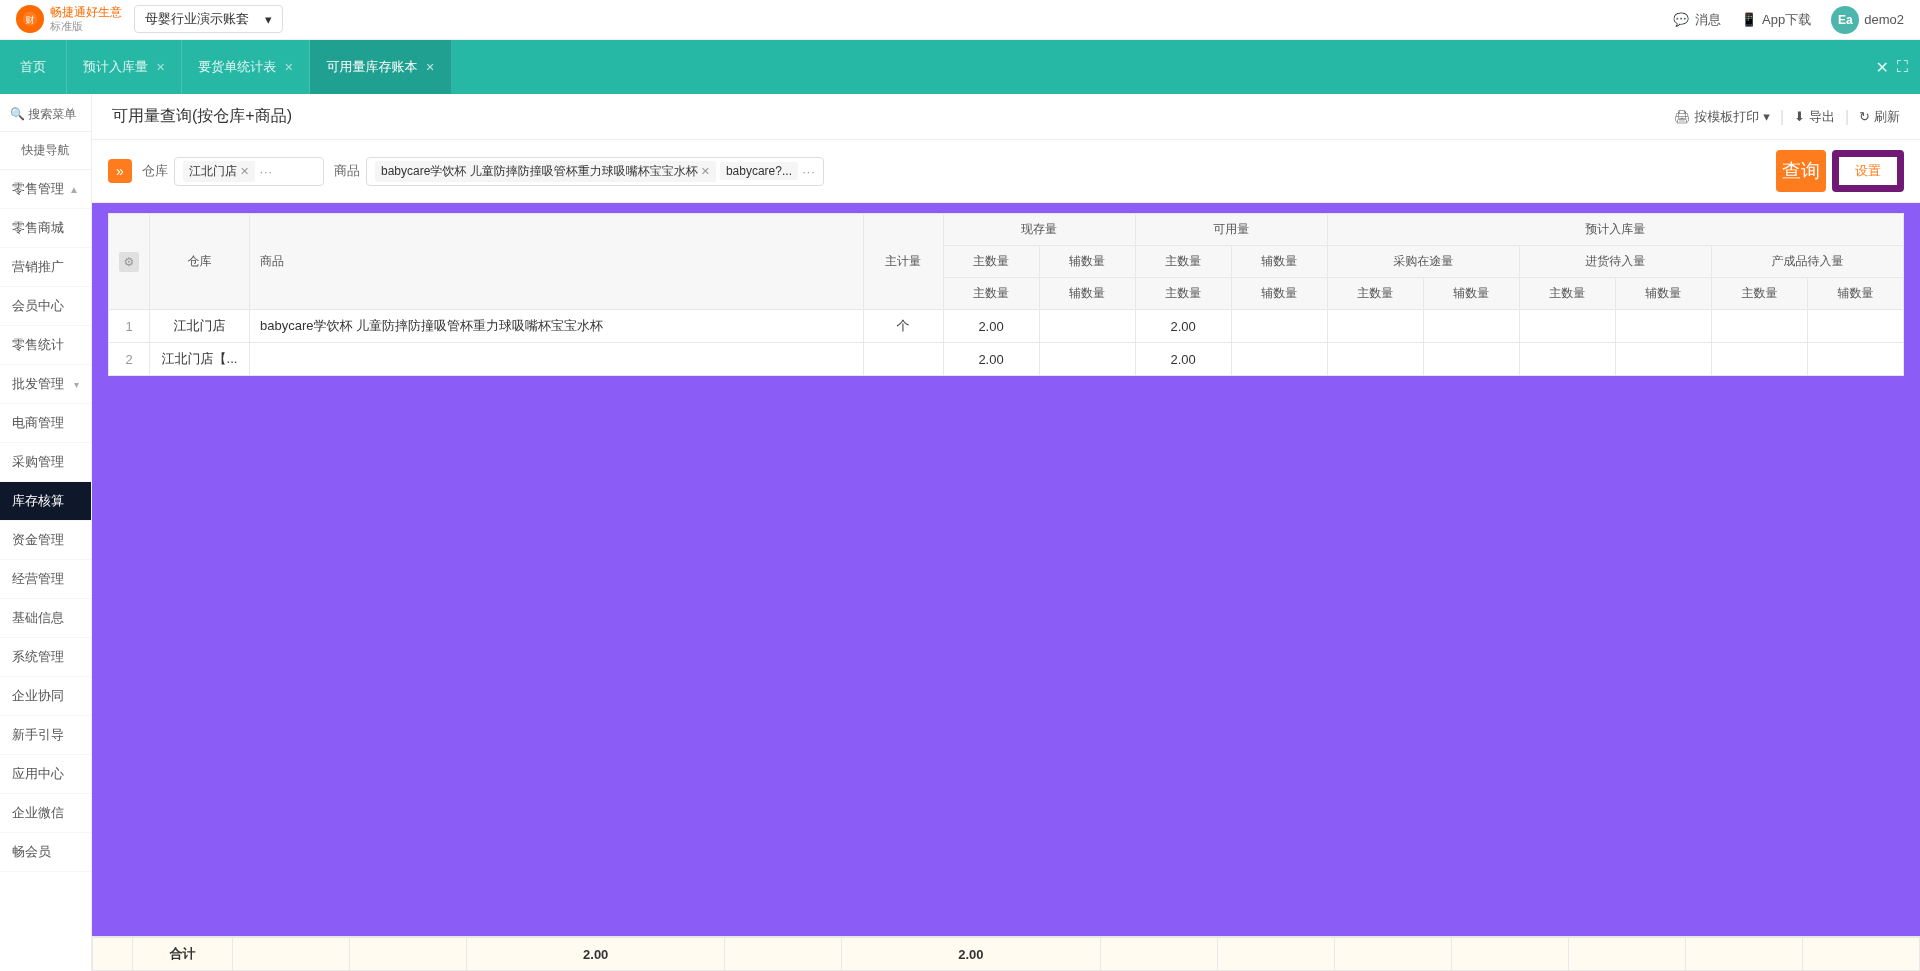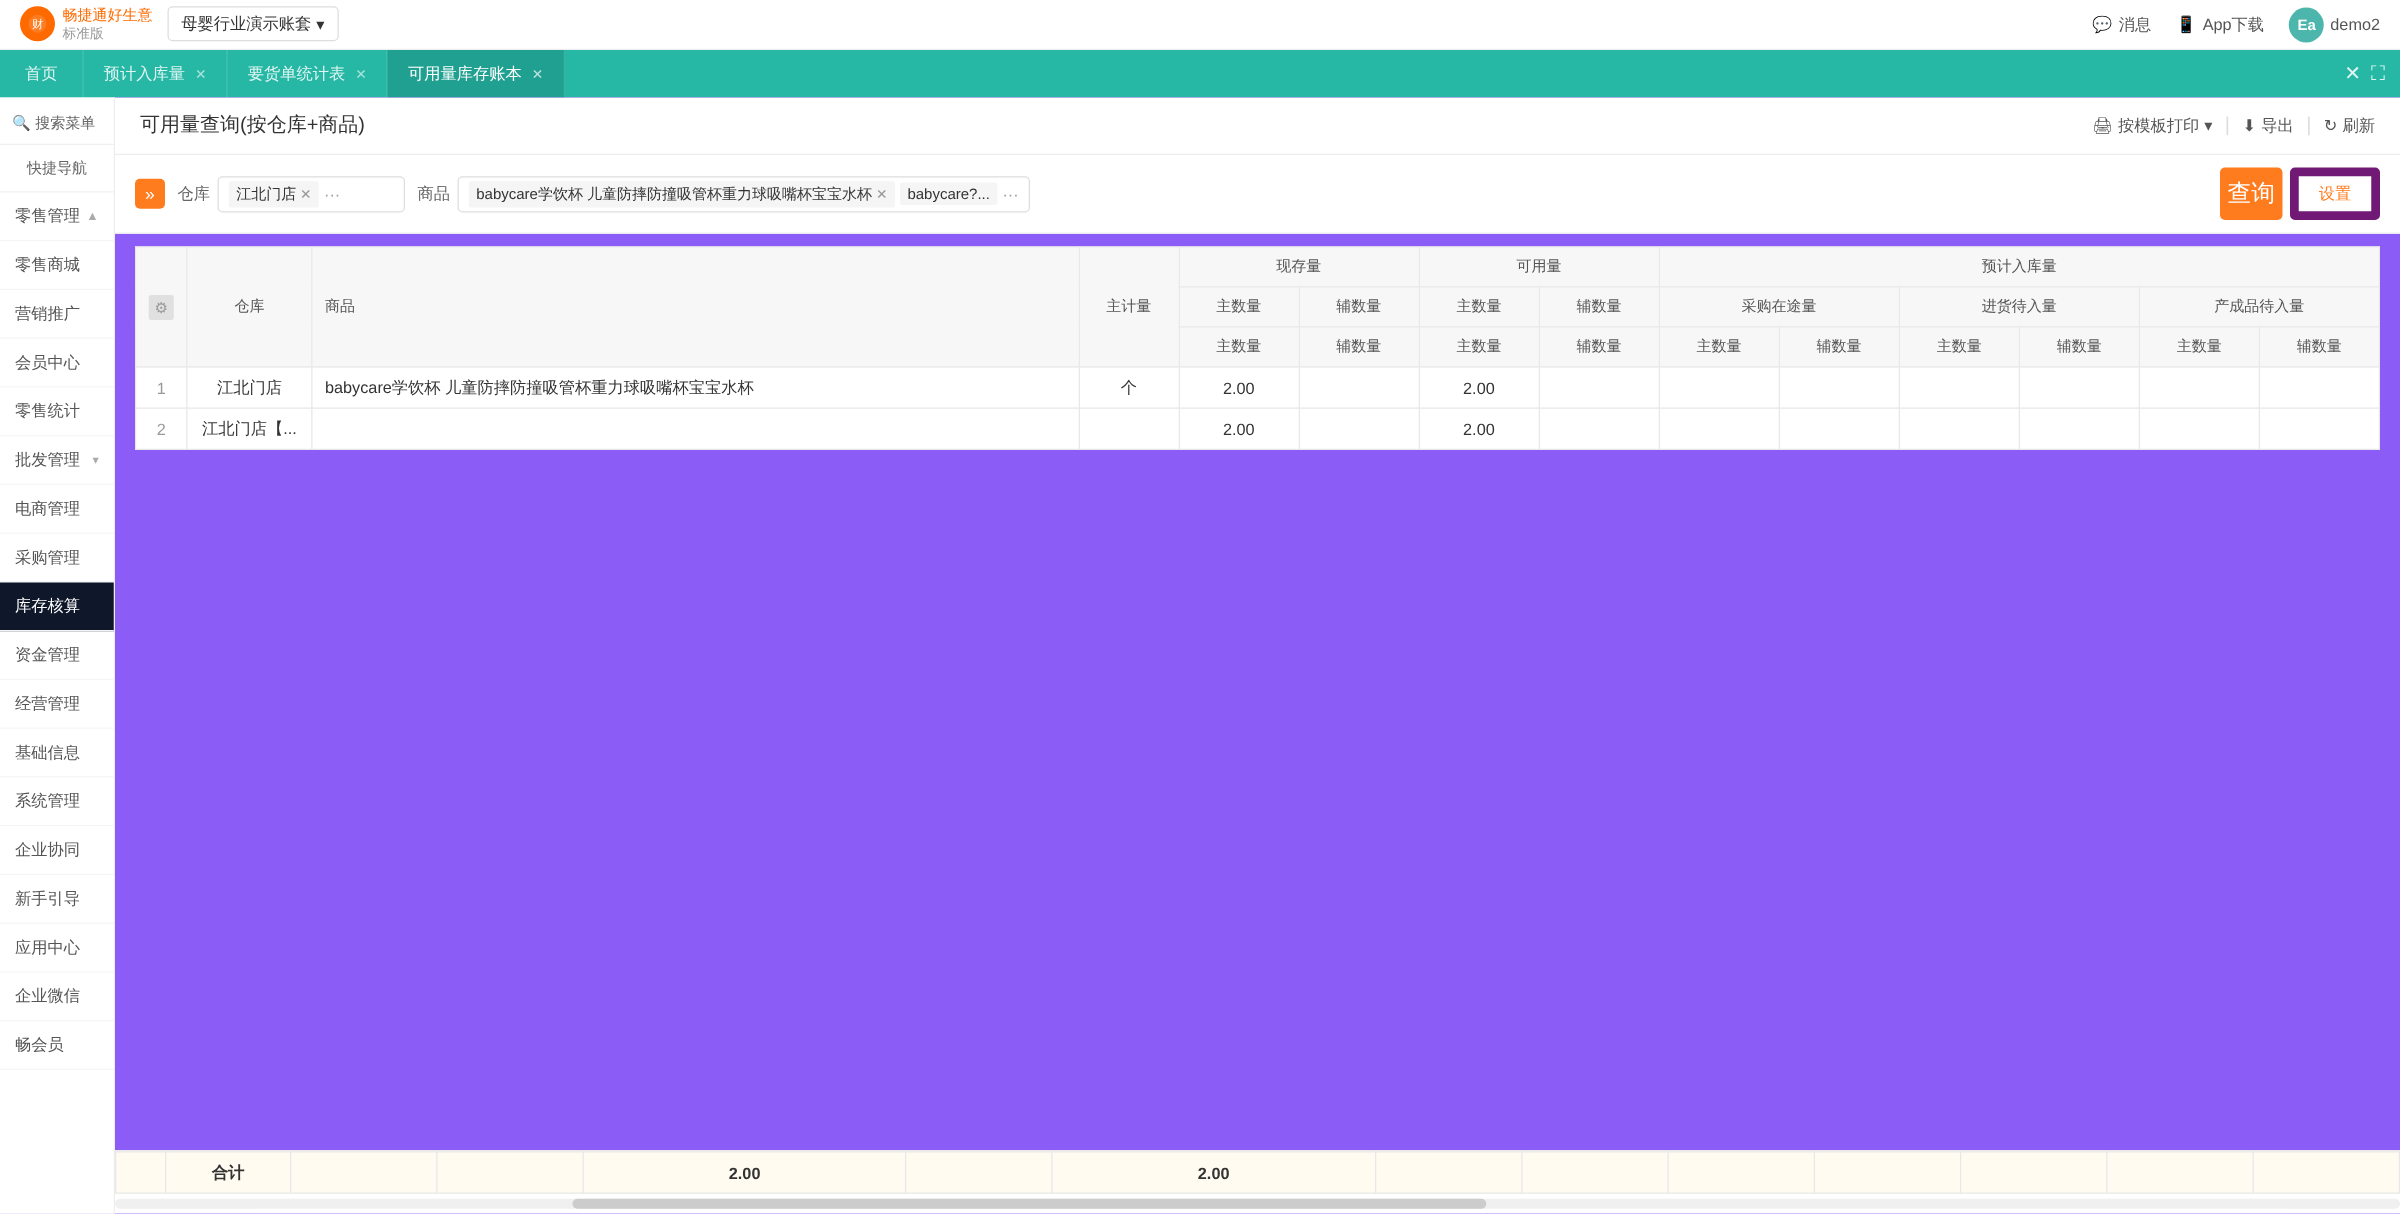--- a/index.html
+++ b/index.html
@@ -15,28 +15,28 @@
       padding: 0 16px;
       border-bottom: 1px solid #eee;
       position: relative;
     }
     .top-bar-left { display: flex; align-items: center; gap: 12px; }
     .logo-area { display: flex; align-items: center; gap: 6px; }
     .logo-icon { width: 28px; height: 28px; background: #ff6a00; border-radius: 50%; display: flex; align-items: center; justify-content: center; }
     .logo-icon svg { width: 18px; height: 18px; }
     .logo-text { font-size: 12px; color: #ff6a00; line-height: 1.2; }
     .logo-sub { font-size: 11px; color: #999; }
-    .top-bar-industry { display: flex; align-items: center; gap: 4px; font-size: 13px; color: #333; cursor: pointer; padding: 4px 10px; border: 1px solid #ddd; border-radius: 4px; }
+    .top-bar-industry { display: flex; align-items: center; gap: 16px; font-size: 13px; color: #333; cursor: pointer; padding: 4px 10px; border: 1px solid #ddd; border-radius: 4px; }
     .top-bar-right { display: flex; align-items: center; gap: 20px; }
     .top-bar-action { display: flex; align-items: center; gap: 5px; font-size: 13px; color: #555; cursor: pointer; }
     .user-avatar { width: 28px; height: 28px; border-radius: 50%; background: #4db6ac; display: flex; align-items: center; justify-content: center; color: #fff; font-size: 12px; font-weight: bold; }
 
     
     .nav-tabs-bar {
-      height: 38px;
+      height: 54px;
       background: #26b8a5;
       display: flex;
       align-items: stretch;
       padding-left: 0;
     }
     .nav-tab {
       display: flex;
       align-items: center;
       padding: 0 16px;
       font-size: 13px;

